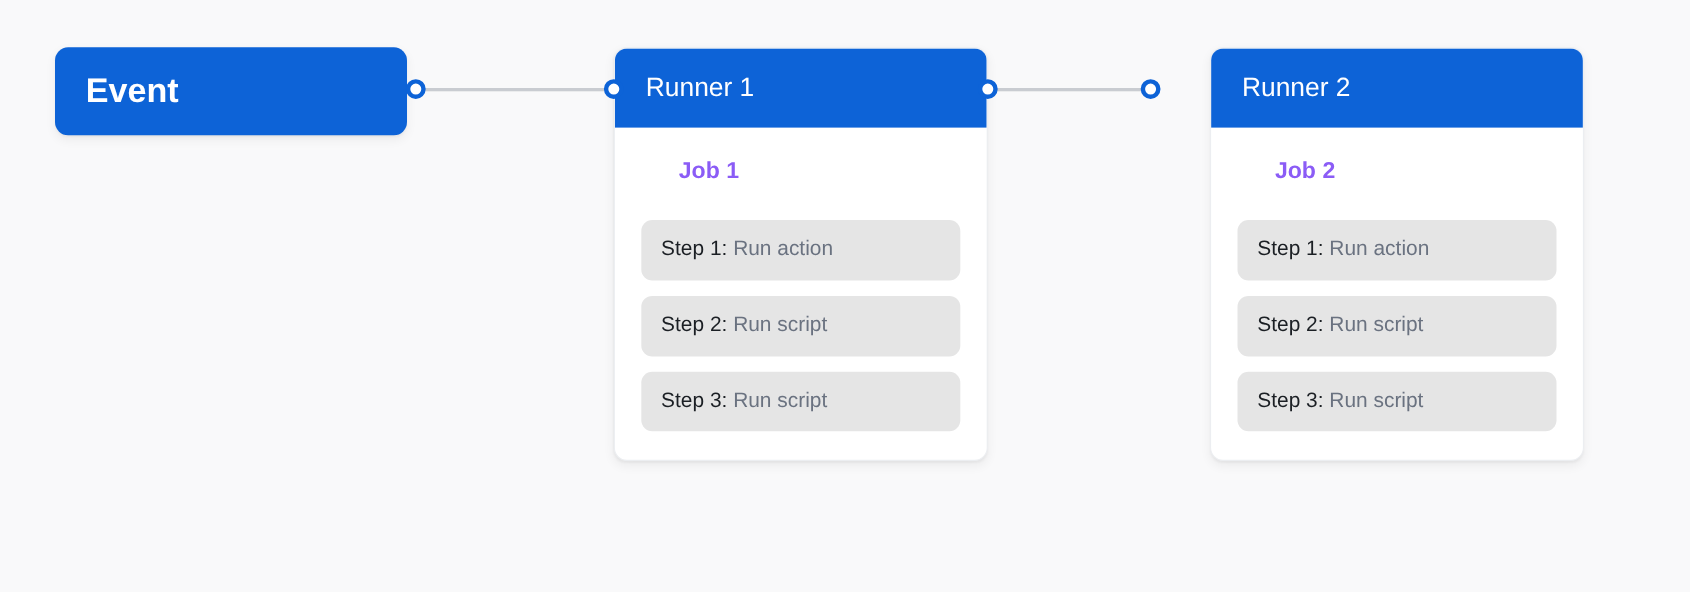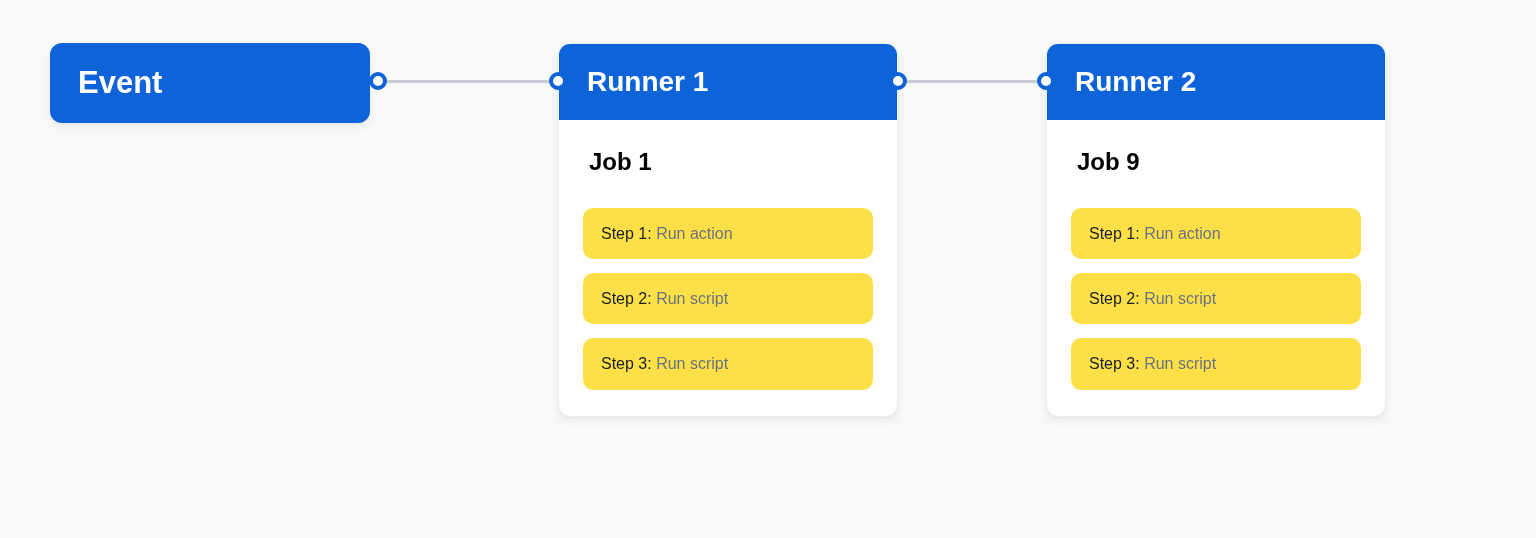--- a/index.html
+++ b/index.html
@@ -51,38 +51,39 @@
   }
   .runner-node {
     background: #ffffff;
     border: 1px solid #eceef1;
     width: 340px;
   }
   .runner-header {
     background: #0d63d7;
     color: #ffffff;
     padding: 22px 28px;
-    font-size: 28px;
-    font-weight: 700;
+    font-size: 24px;
+    font-weight: 400;
   }
   .runner-body {
     padding: 24px 24px 26px 24px;
   }
   .job-title {
-    font-size: 24px;
+    font-size: 21px;
     font-weight: 700;
-    color: #000000;
+    color: #8b5cf6;
     padding: 4px 6px 18px 6px;
+    margin-left: 28px;
   }
   .step-row {
-    background: #fde047;
+    background: #e5e5e5;
     border-radius: 10px;
     padding: 16px 18px;
     margin-top: 14px;
-    font-size: 16px;
+    font-size: 19px;
     line-height: 1.2;
   }
   .step-row:first-of-type { margin-top: 0; }
   .step-label {
     color: #1b1f24;
     font-weight: 500;
   }
   .step-desc {
     color: #6a7280;
     font-weight: 400;
@@ -122,26 +123,26 @@
         <span class="step-desc">Run script</span>
       </div>
       <div class="step-row">
         <span class="step-label">Step 3:</span>
         <span> </span>
         <span class="step-desc">Run script</span>
       </div>
     </div>
   </div>
 
-  <div class="node runner-node" style="top:43px; left:1046px;">
+  <div class="node runner-node" style="top:43px; left:1100px;">
     <div class="runner-header">
       <span>Runner 2</span>
     </div>
     <div class="runner-body">
-      <div class="job-title">Job 9</div>
+      <div class="job-title">Job 2</div>
       <div class="step-row">
         <span class="step-label">Step 1:</span>
         <span> </span>
         <span class="step-desc">Run action</span>
       </div>
       <div class="step-row">
         <span class="step-label">Step 2:</span>
         <span> </span>
         <span class="step-desc">Run script</span>
       </div>

